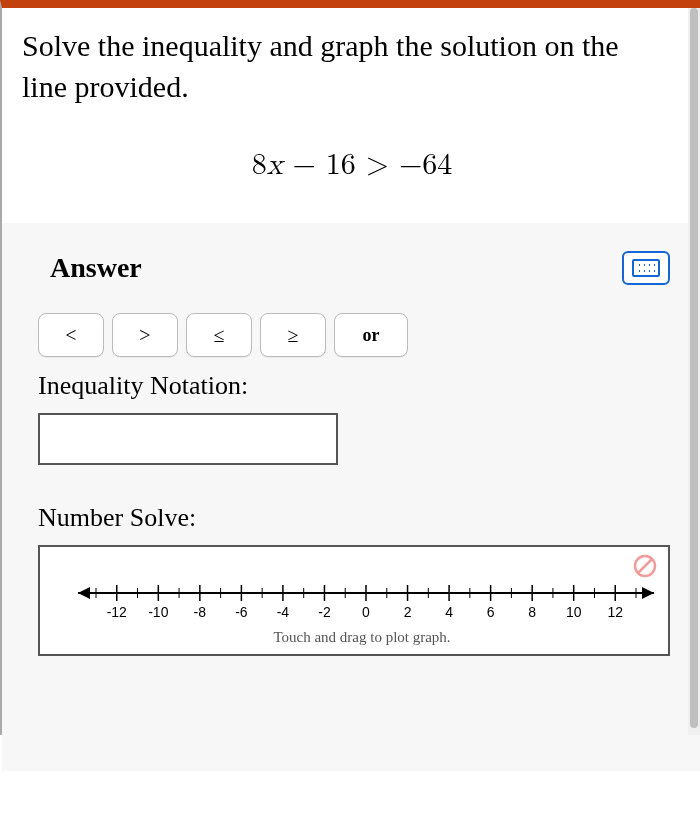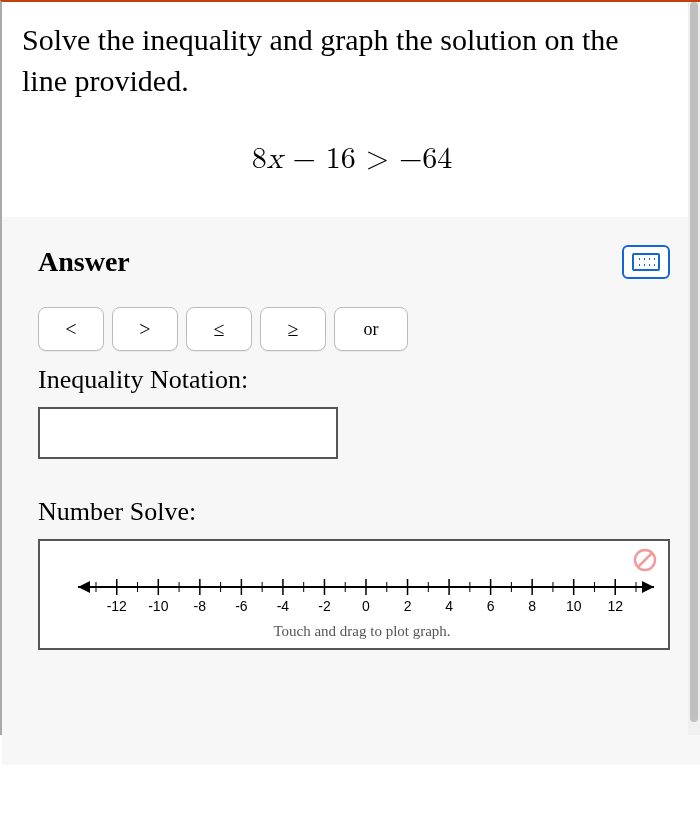--- a/index.html
+++ b/index.html
@@ -12,21 +12,21 @@
     background: #fff;
     overflow: hidden;
     position: relative;
   }
   .page {
     box-sizing: border-box;
     width: 700px;
     height: 735px;
     position: relative;
     border-left: 2px solid #aaa;
-    border-top: 2px solid #c2410c;
+    border-top: 8px solid #c2410c;
   }
   
   .vscroll {
     position: absolute;
     top: 0;
     right: 0;
     width: 12px;
     height: 100%;
     background: #f0f0f0;
   }
@@ -61,20 +61,21 @@
     padding: 28px 30px 20px 36px;
     position: relative;
     min-height: 500px;
   }
 
   .answer-header {
     display: flex;
     align-items: center;
     justify-content: space-between;
     margin-bottom: 28px;
+    margin-left: 12px;
   }
   .answer-title {
     font-size: 28px;
     font-weight: bold;
     font-family: Georgia, serif;
   }
   .keypad-btn {
     width: 44px;
     height: 30px;
     border: 2px solid #1366d6;
@@ -123,21 +124,21 @@
     padding: 0 10px;
     font-size: 20px;
     font-family: Georgia, serif;
     display: flex;
     align-items: center;
     justify-content: center;
     cursor: pointer;
     box-shadow: 0 1px 0 rgba(0,0,0,0.05);
   }
   .sym-btn.or {
-    font-weight: normal;
+    font-weight: bold;
     font-size: 18px;
     padding: 0 14px;
   }
 
   .subheader {
     font-size: 26px;
     margin: 8px 0 12px 0;
   }
 
   .notation-input {

